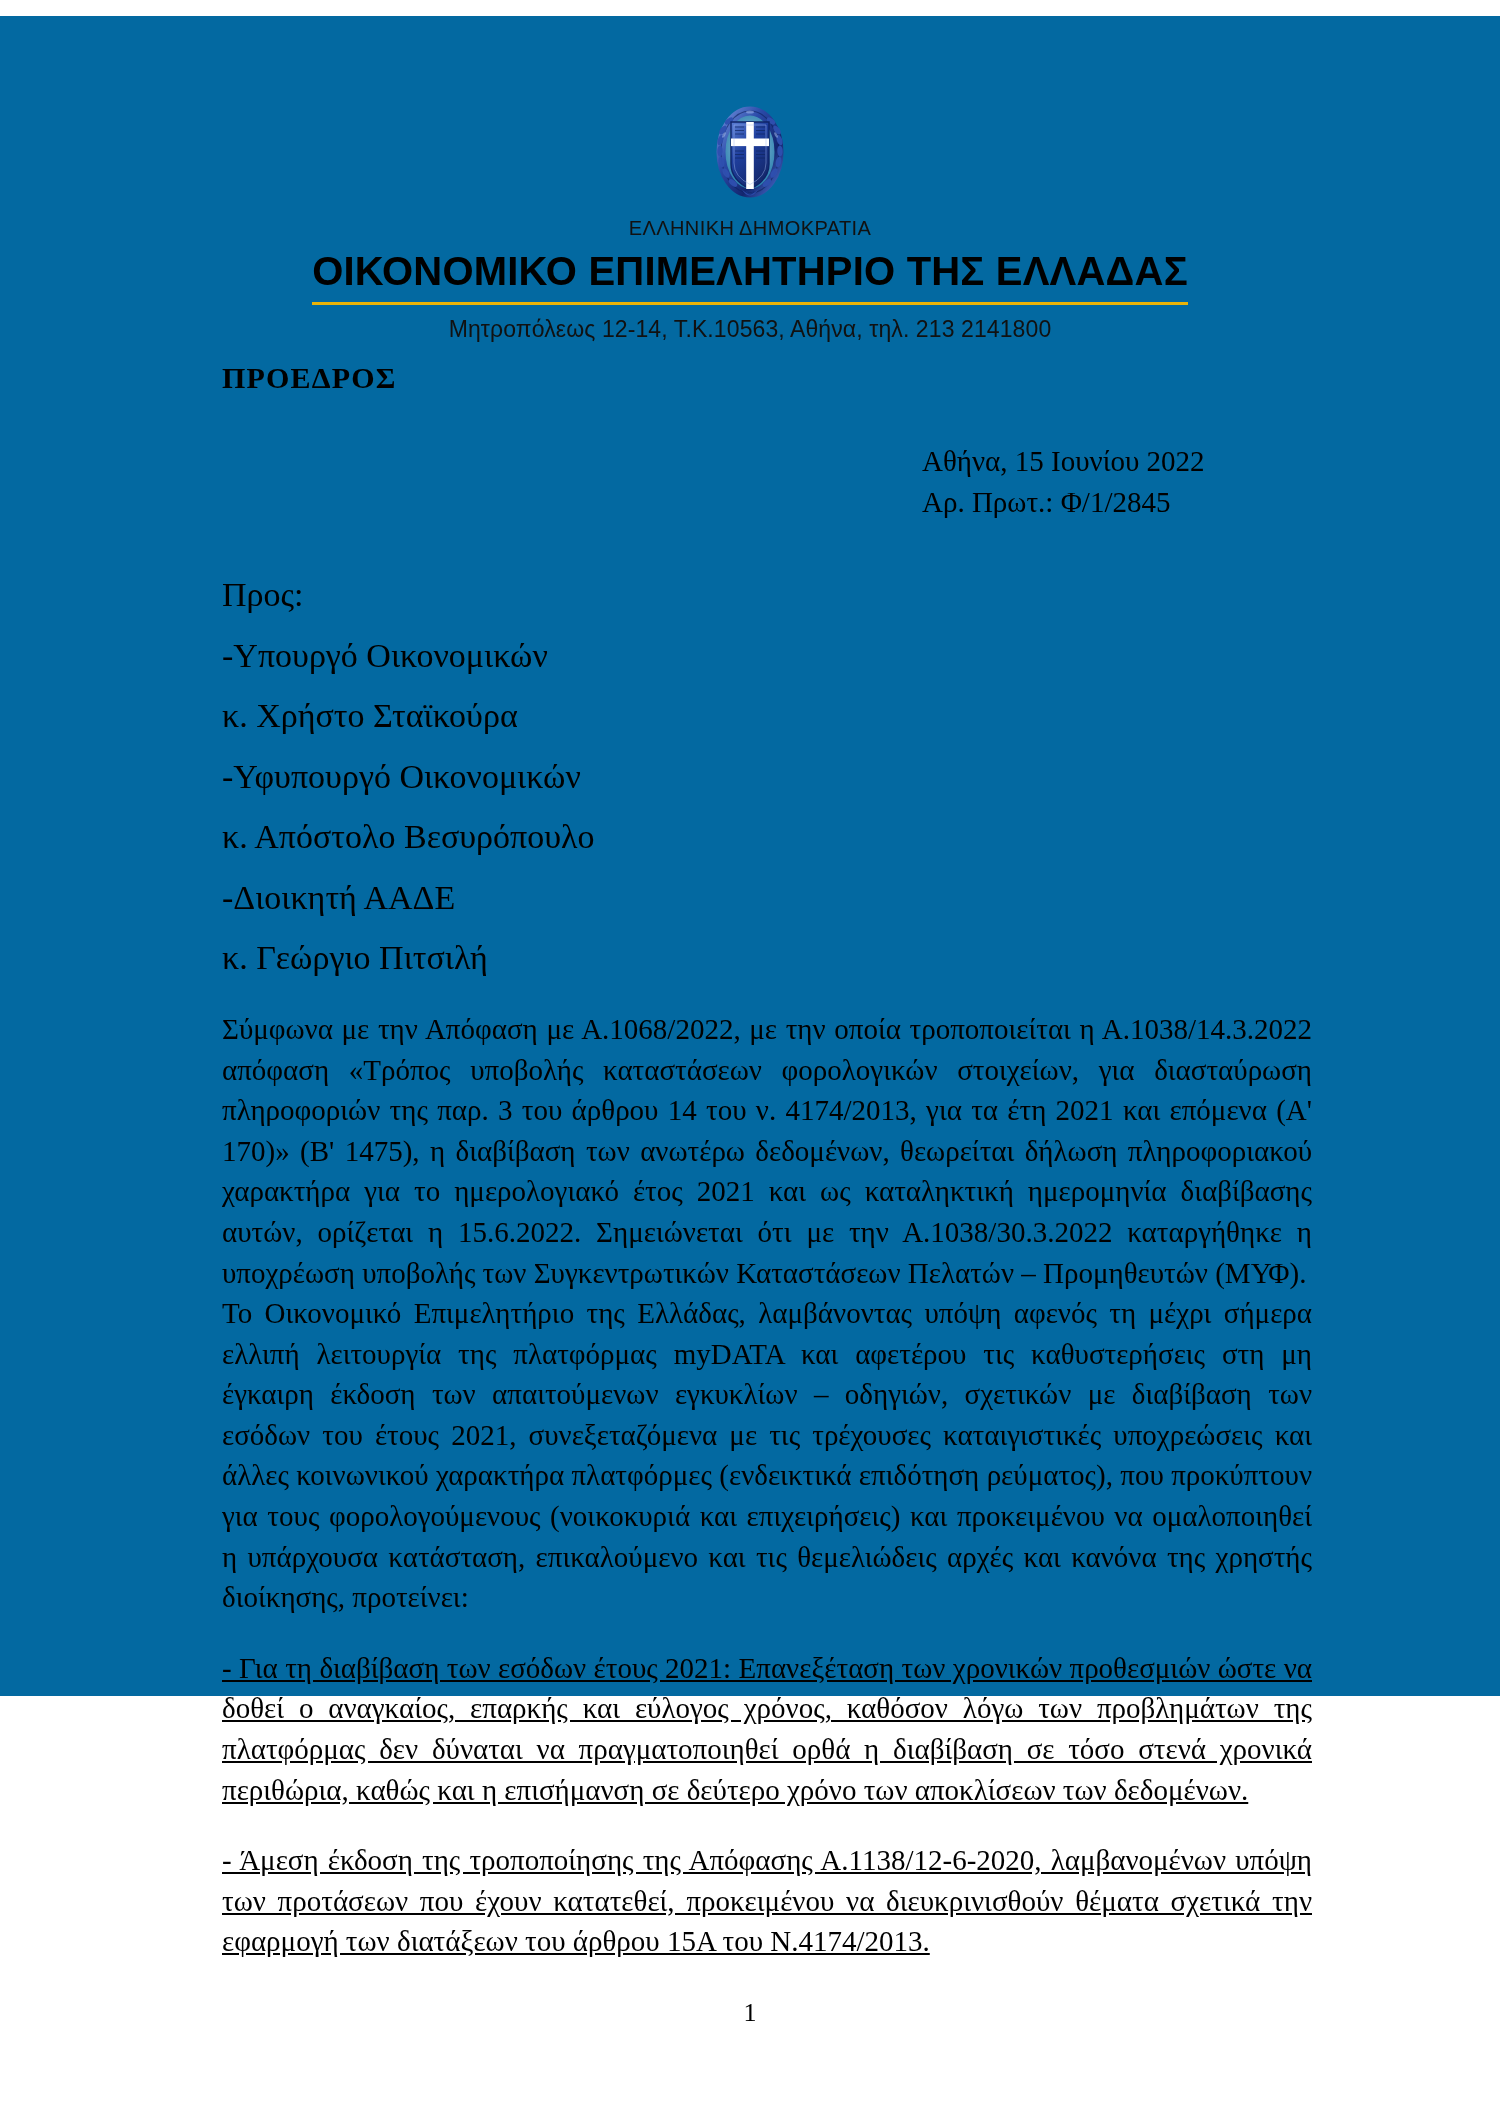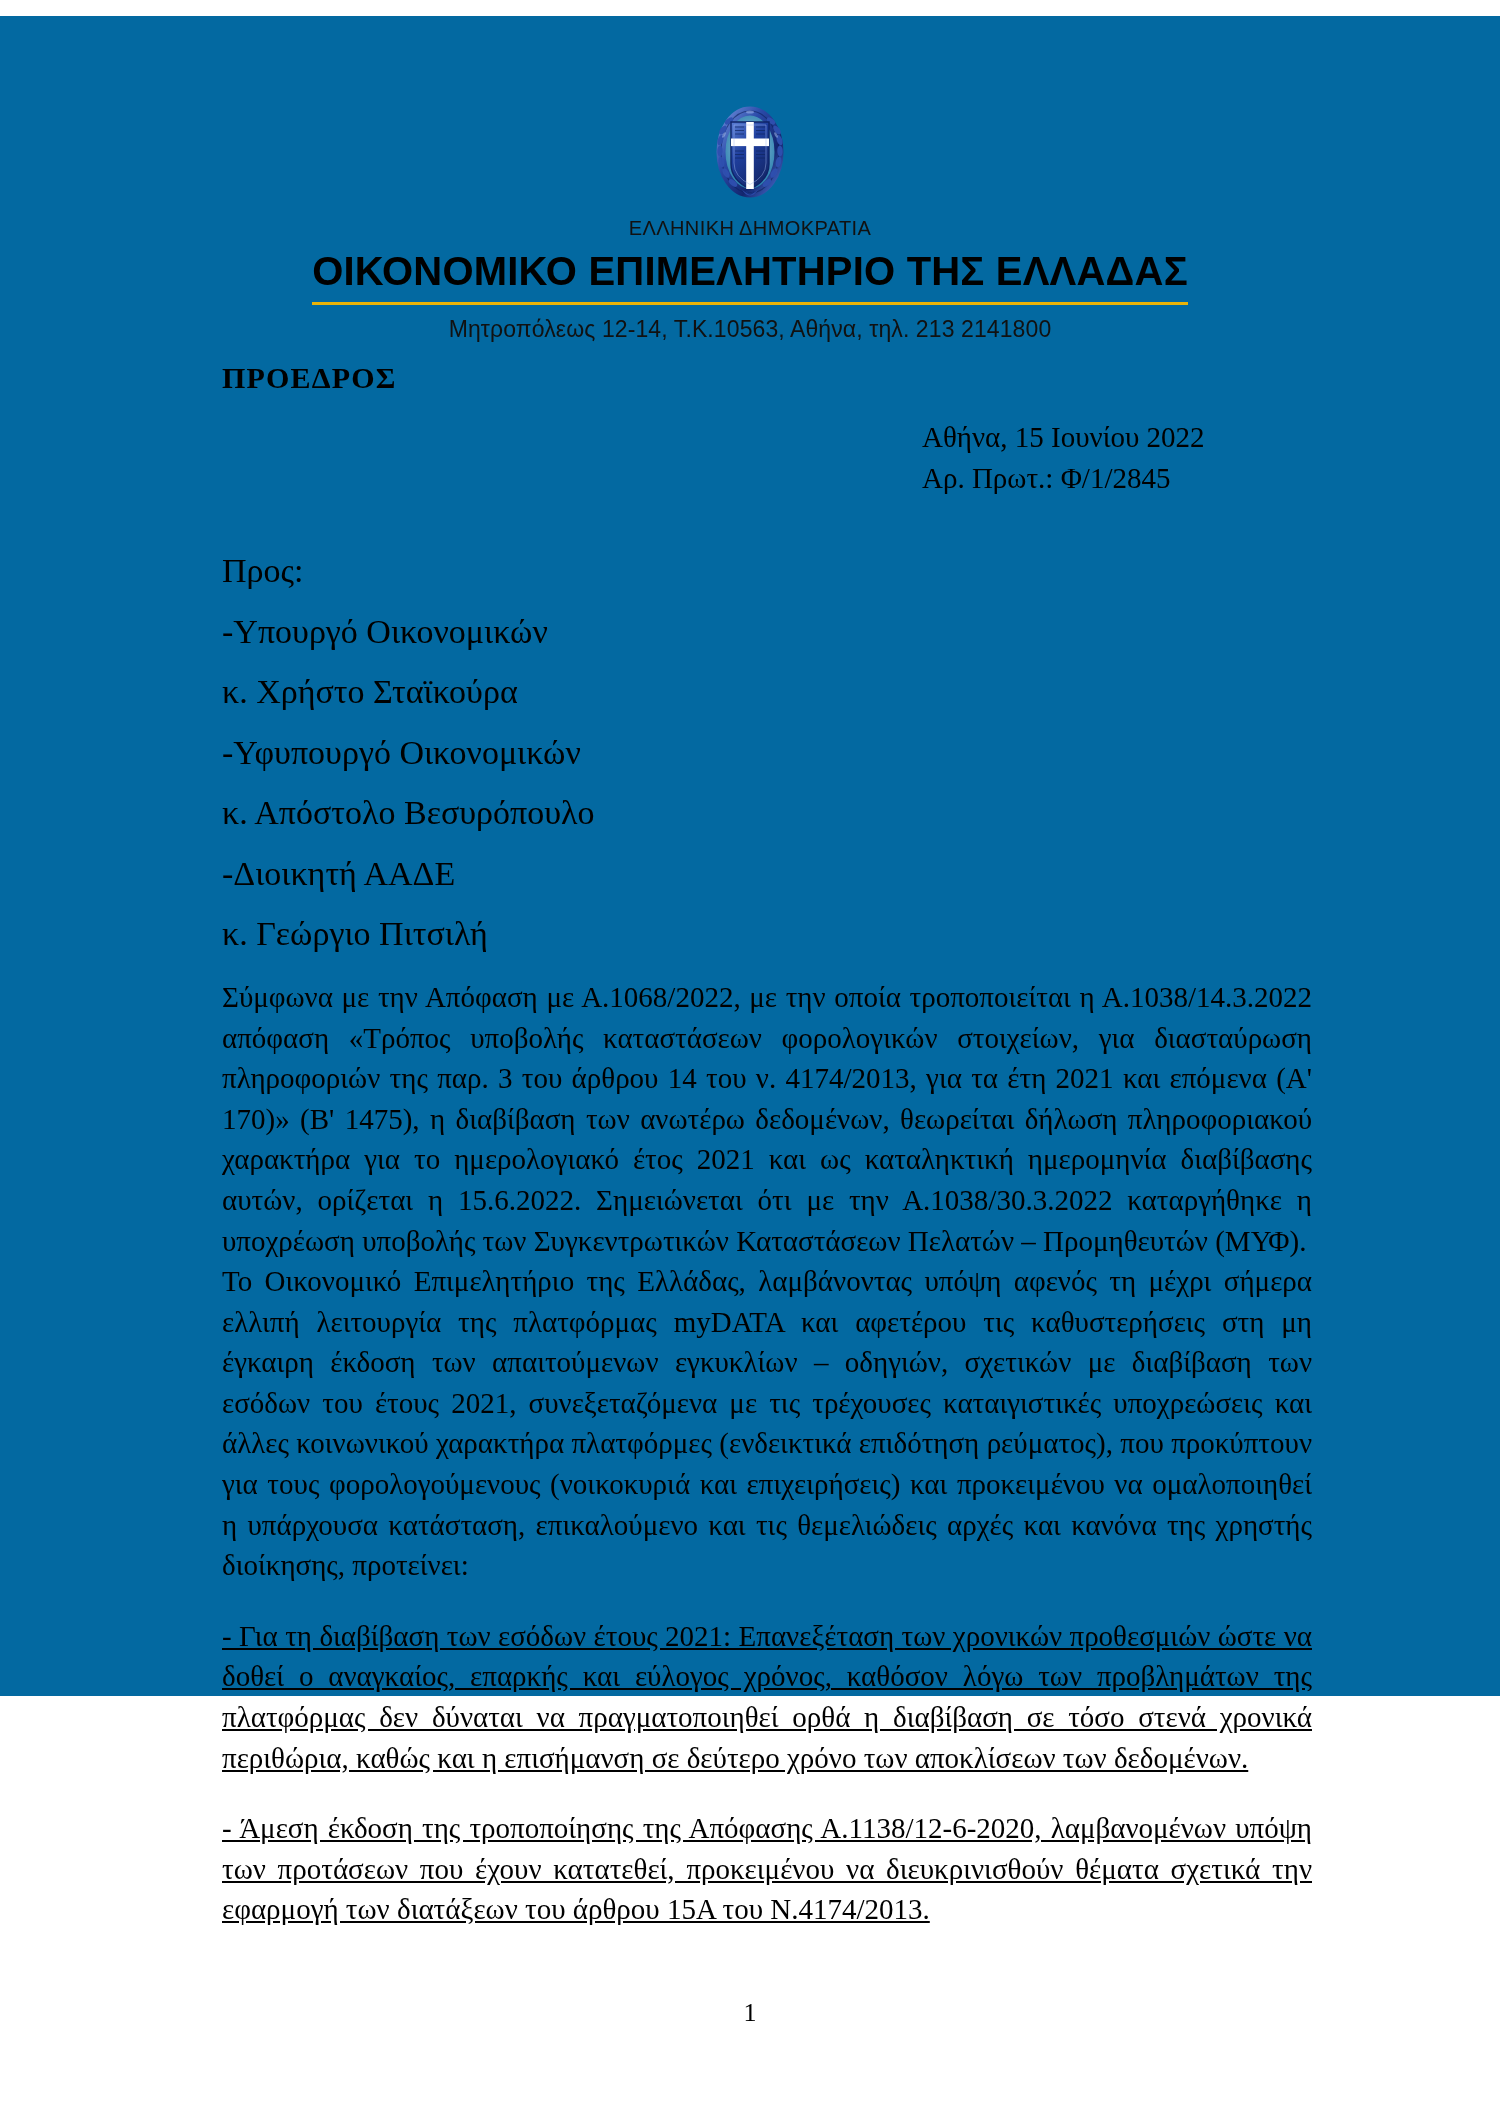--- a/index.html
+++ b/index.html
@@ -84,21 +84,21 @@
 
   .role-title {
     font-family: "Liberation Serif", "DejaVu Serif", serif;
     font-weight: bold;
     font-size: 30px;
     letter-spacing: 1.2px;
     margin: 0;
   }
 
   .date-block {
-    margin-top: 22px;
+    margin-top: 46px;
     text-align: left;
     padding-left: 700px;
     font-size: 29px;
     line-height: 1.42;
   }
   .date-block div { white-space: nowrap; }
 
   .recipients {
     margin-top: 42px;
     font-size: 34px;
@@ -111,21 +111,21 @@
     font-size: 29px;
   }
 
   .para {
     font-size: 29px;
     line-height: 1.40;
     text-align: justify;
     margin: 0;
     hyphens: none;
   }
-  .para.first { margin-top: 12px; }
+  .para.first { margin-top: 20px; }
   .para.tight { margin-top: 0; }
   .para.spaced { margin-top: 30px; text-decoration: underline; }
 
   .page-number {
     position: absolute;
     left: 0;
     top: 1982px;
     width: 1500px;
     text-align: center;
     font-size: 26px;

